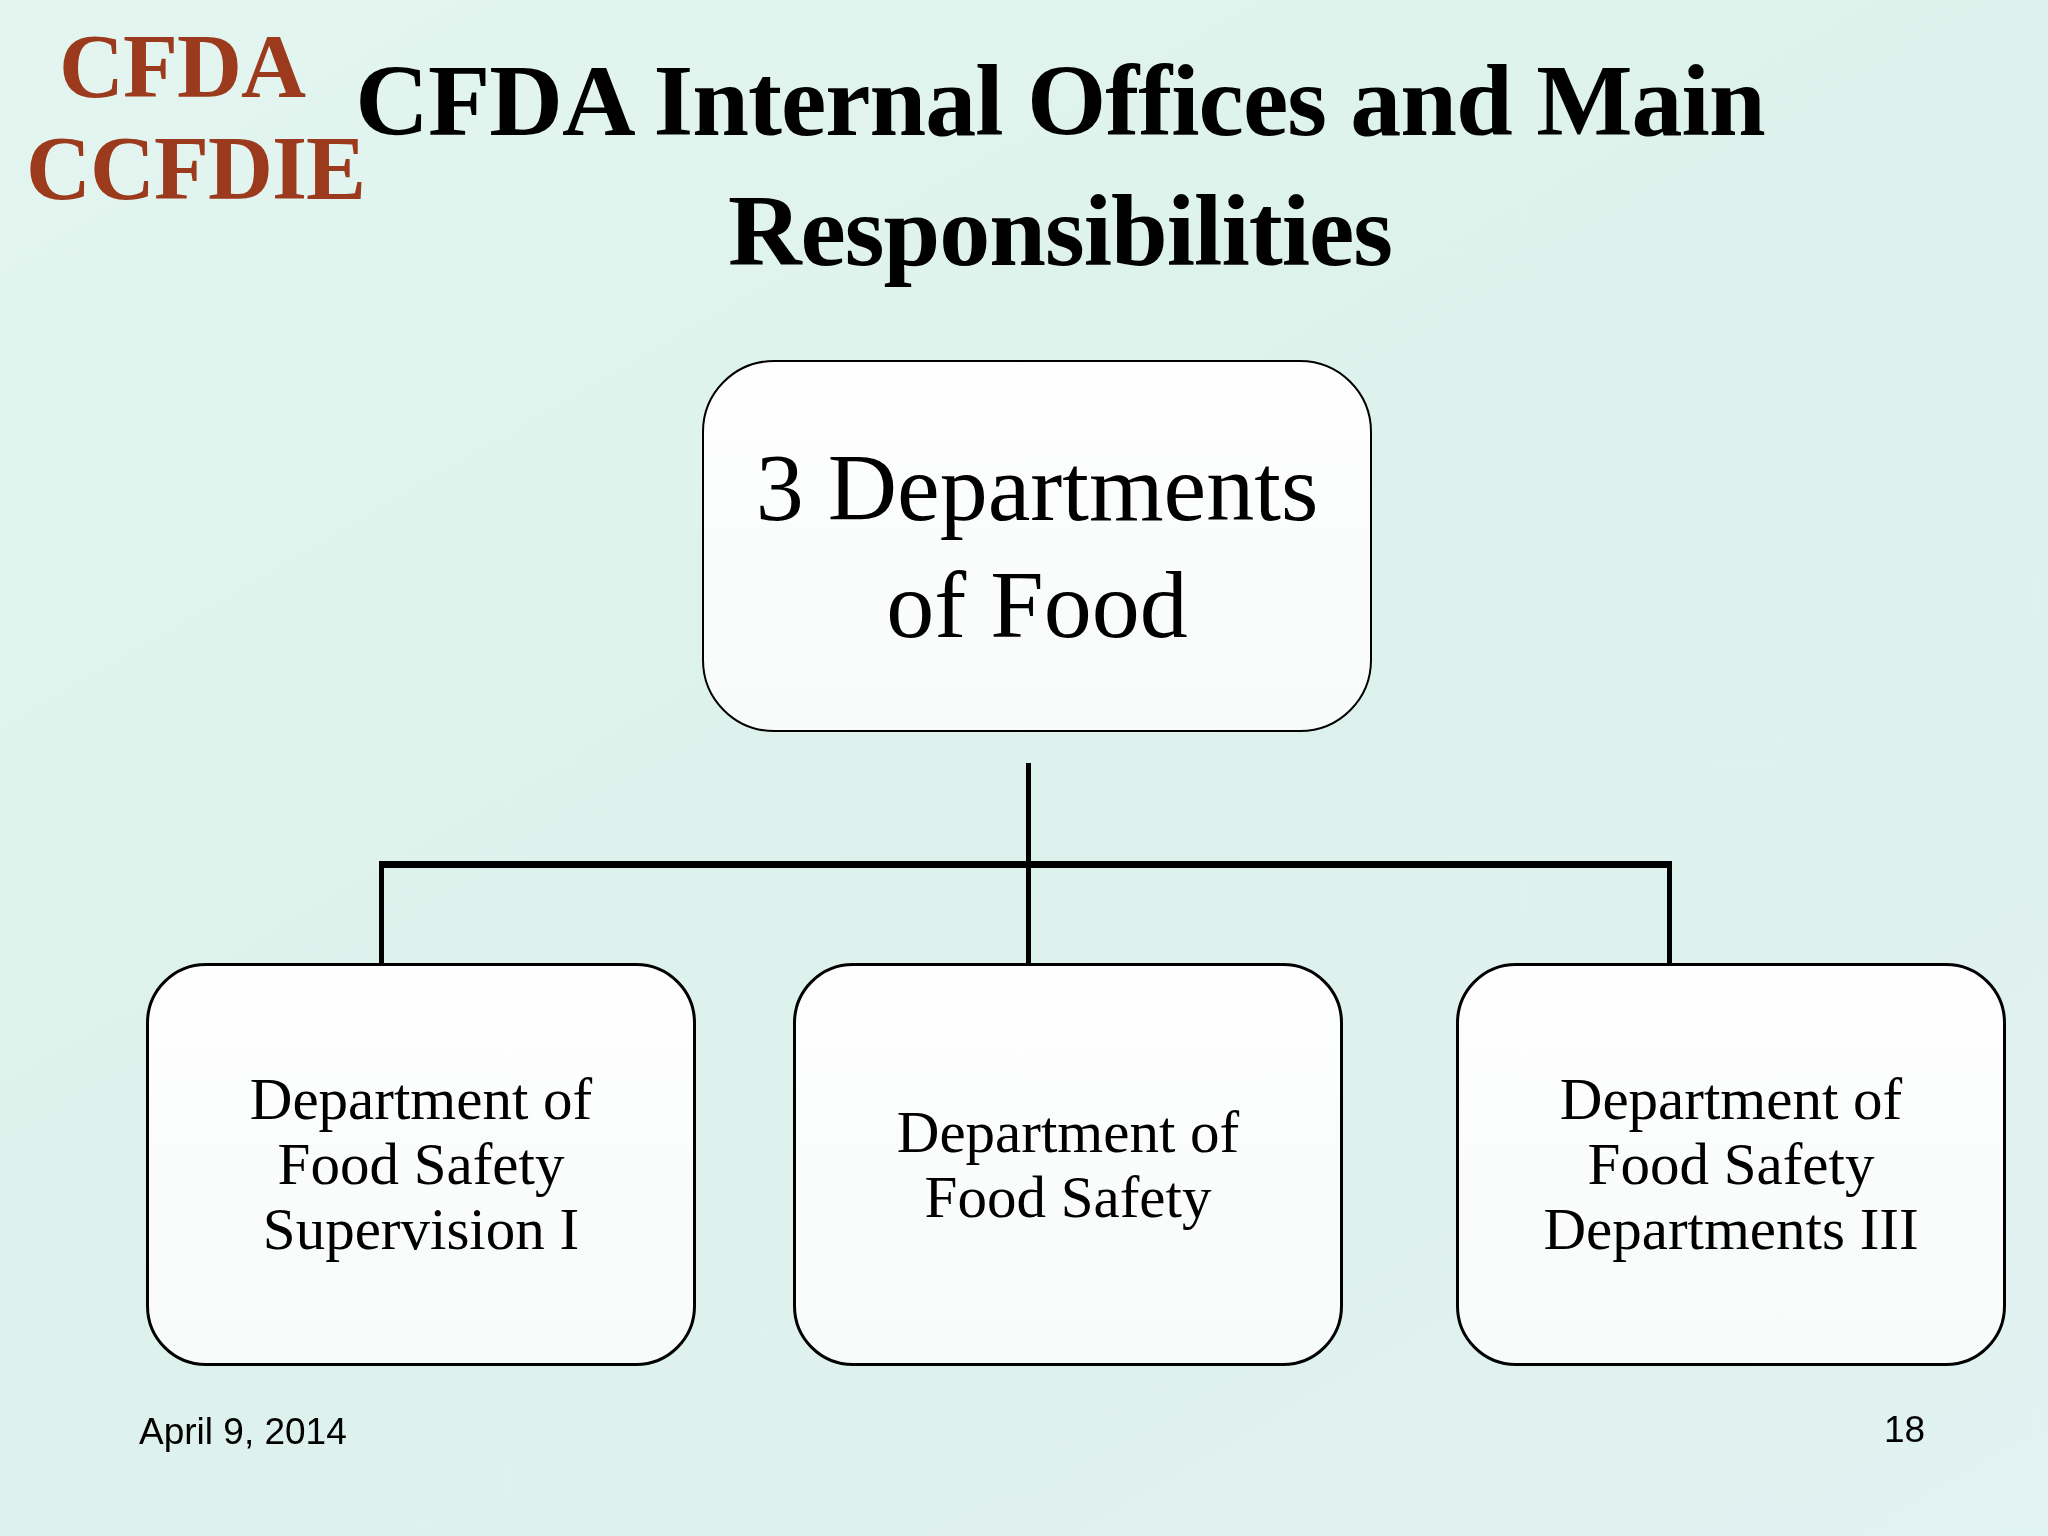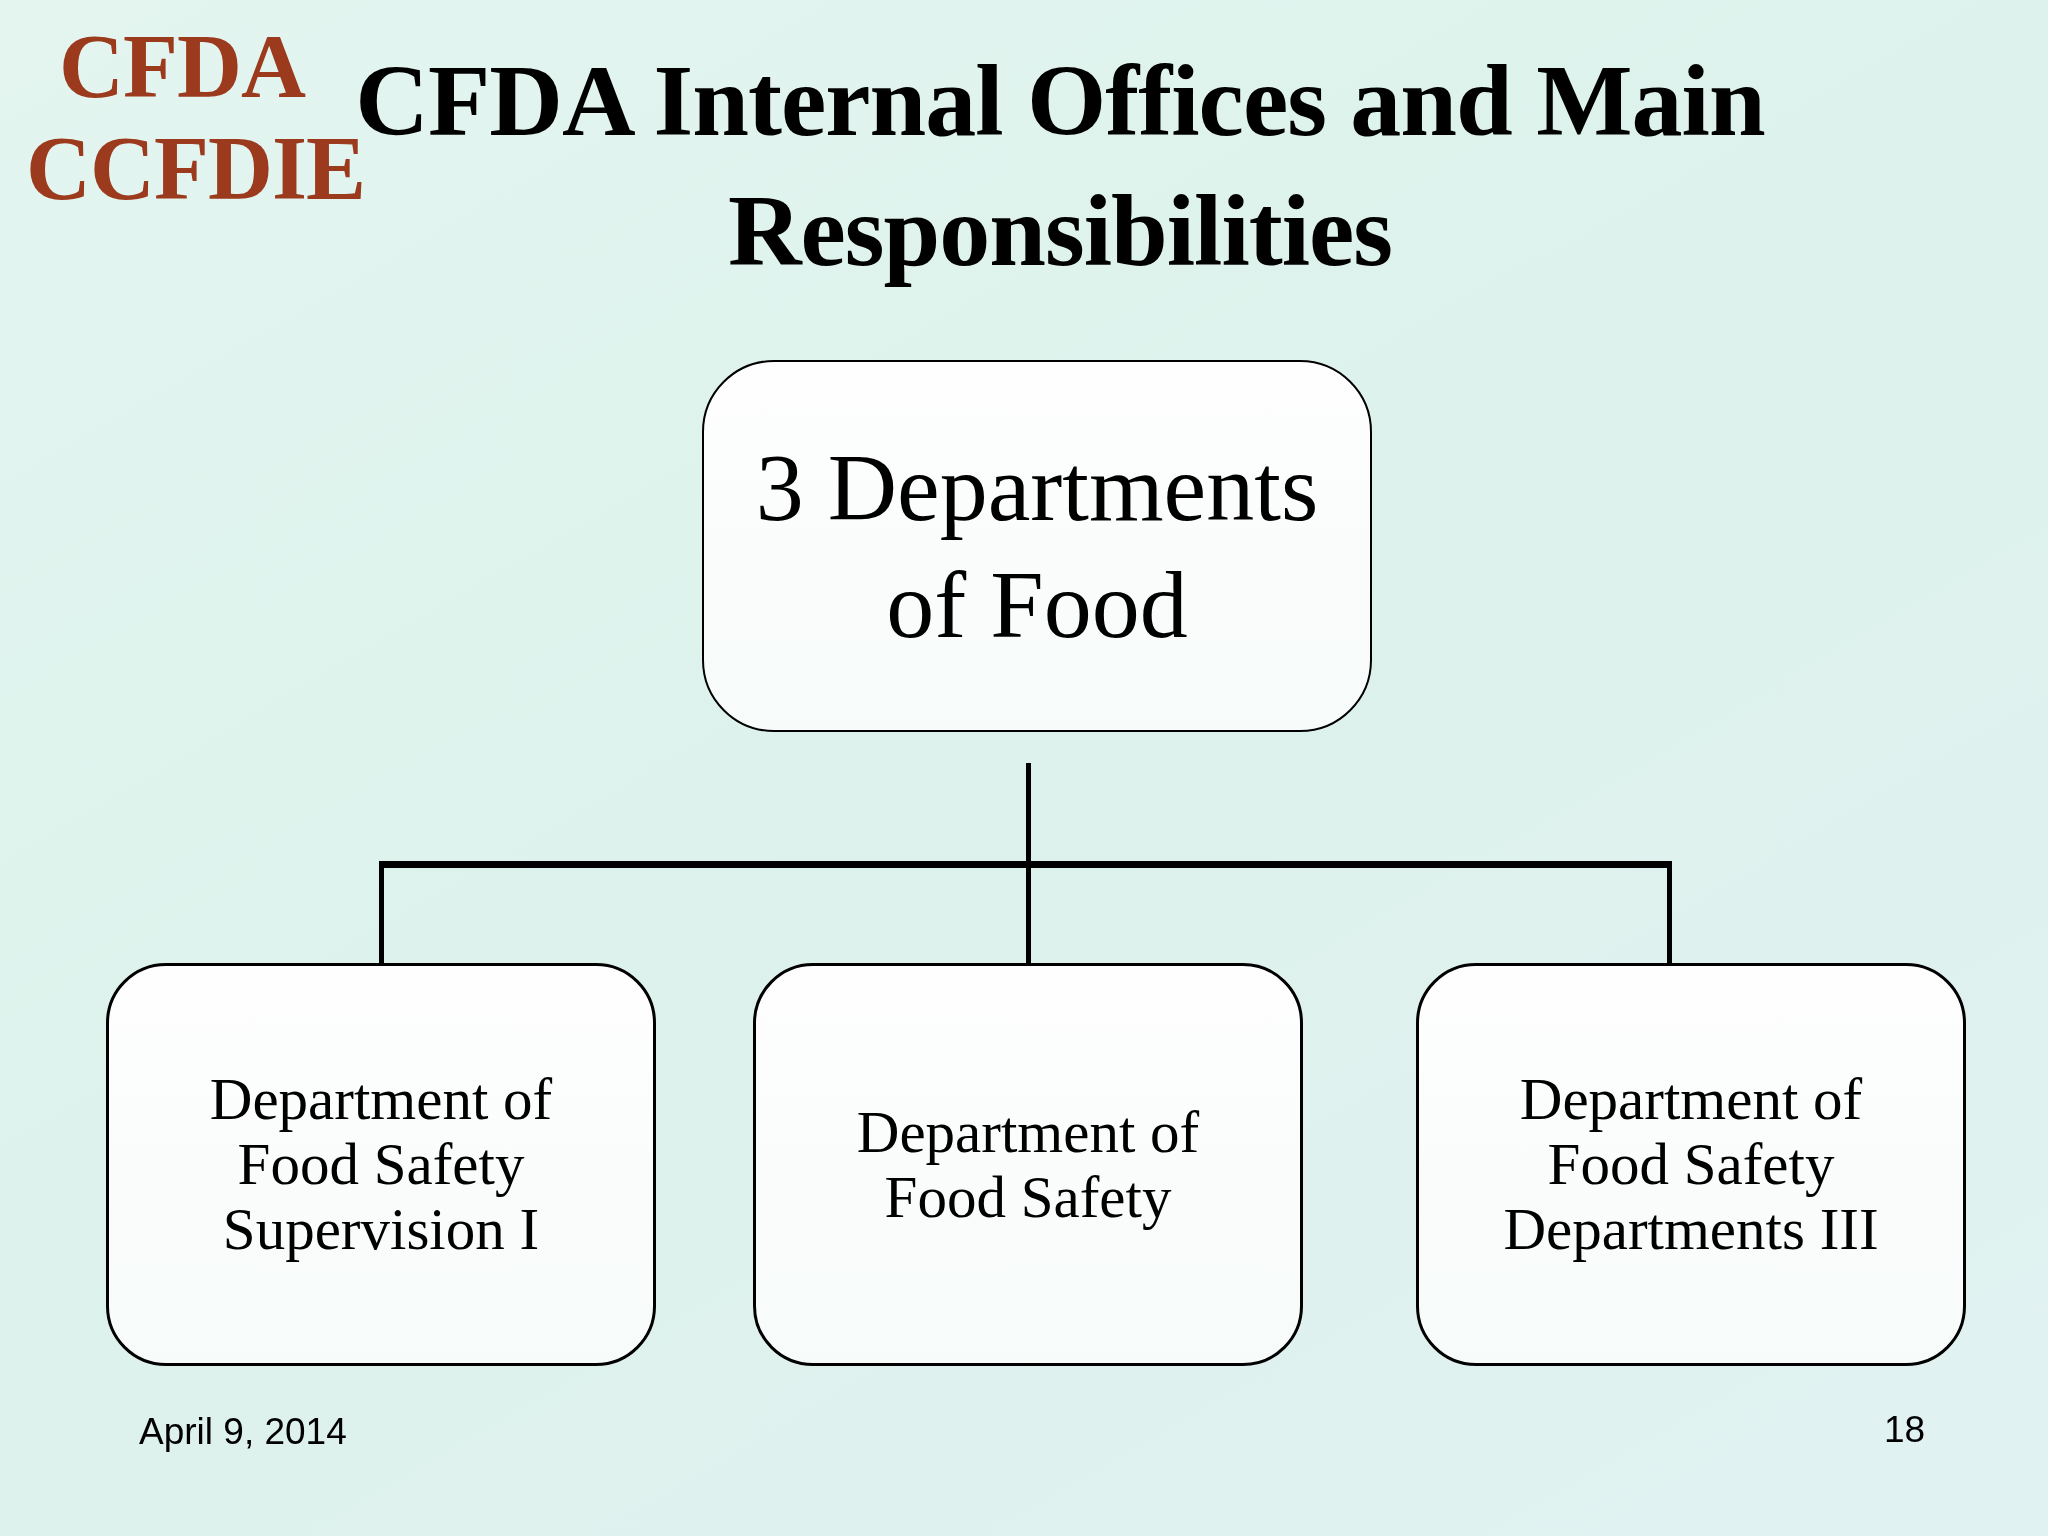--- a/index.html
+++ b/index.html
@@ -65,20 +65,21 @@
     border-radius: 72px;
     font-size: 96px;
     line-height: 117px;
   }
   .box--dept {
     top: 963px;
     width: 550px;
     height: 403px;
     font-size: 59px;
     line-height: 65px;
+    margin-left: 40px;
   }
   .box--dept1 { left: 106px; }
   .box--dept2 { left: 753px; }
   .box--dept3 { left: 1416px; }
 
   
   .connector { position: absolute; background: #000000; }
   .connector--root-drop   { left: 1026px; top: 763px; width: 5px;    height: 104px; }
   .connector--hbar        { left: 379px;  top: 861px; width: 1293px; height: 7px;  }
   .connector--left-drop   { left: 379px;  top: 868px; width: 5px;    height: 97px; }

